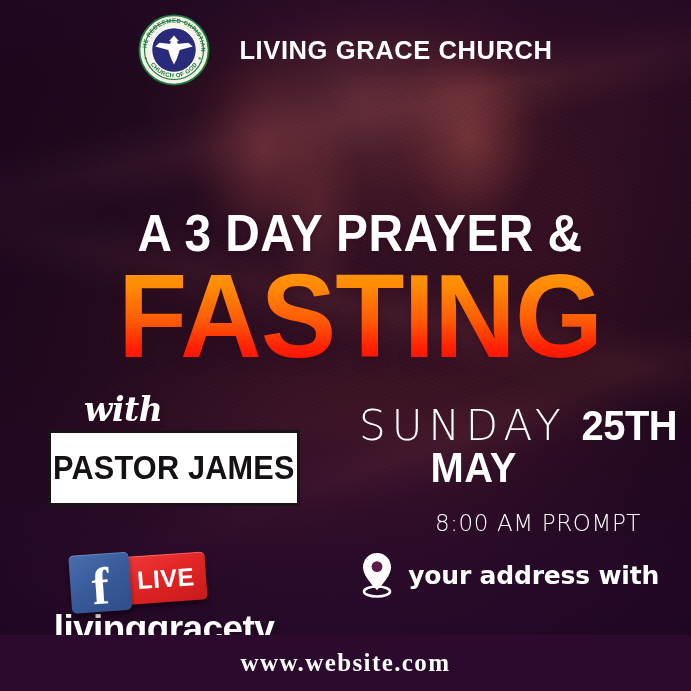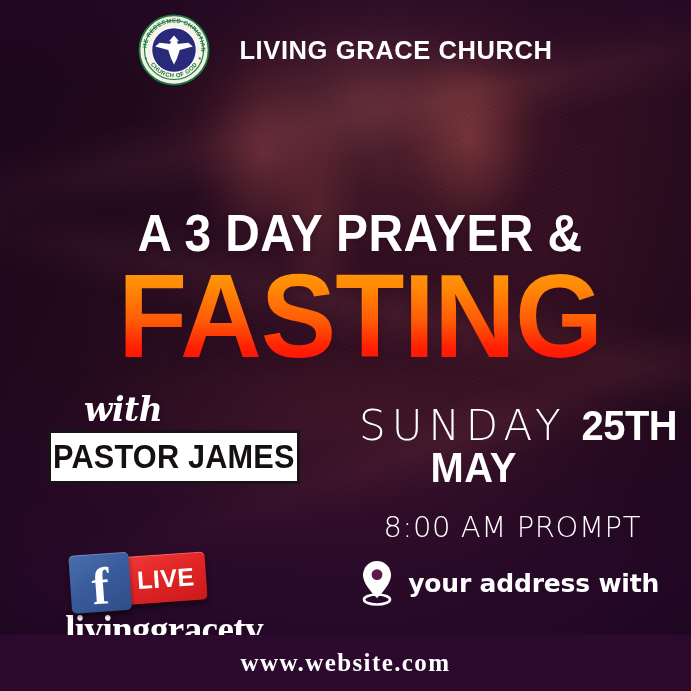--- a/index.html
+++ b/index.html
@@ -114,21 +114,21 @@
     font-size:33px;
     line-height:34px;
     margin-left:36px;
     letter-spacing:-0.5px;
     text-shadow:0 2px 5px rgba(40,5,30,0.5);
   }
   .speaker-box {
     margin-top:3px;
     background:#ffffff;
     border:3px solid #1b1118;
-    height:54px;
+    height:76px;
     display:flex; align-items:center; justify-content:center;
   }
   .speaker-name {
     color:#141014;
     font-family:"Liberation Sans Narrow","Liberation Sans", sans-serif;
     font-weight:bold;
     font-size:33px;
     letter-spacing:0.2px;
     transform:scaleX(0.93);
     white-space:nowrap;
@@ -161,21 +161,21 @@
     font-size:42px;
     line-height:44px;
     letter-spacing:0.5px;
     transform:scaleX(0.95);
     text-align:right;
     margin-right:138px;
     margin-top:-2px;
   }
   .timetext {
     color:#fff;
-    font-size:29px;
+    font-size:23px;
     font-weight:300;
     letter-spacing:0.6px;
     font-family:"DejaVu Sans", sans-serif;
     margin-top:20px;
     margin-right:18px;
   }
   .addr-row {
     display:flex; align-items:center; justify-content:flex-end; gap:14px;
     margin-top:16px;
   }
@@ -215,21 +215,21 @@
   }
   .live-txt {
     color:#fff; font-weight:bold; font-size:25px; letter-spacing:0.5px;
     font-family:"Liberation Sans", sans-serif;
   }
   .handle {
     color:#fff;
     font-size:37px;
     font-weight:bold;
     letter-spacing:-0.6px;
-    font-family:Liberation Serif, serif;
+    font-family:Liberation Sans, sans-serif;
     margin-top:2px;
     text-align:center;
     text-shadow:0 2px 5px rgba(35,5,28,0.45);
   }
 
   
   .footer {
     position:absolute; left:0; right:0; bottom:0; height:56px;
     background:#2b0a2e;
     display:flex; align-items:center; justify-content:center;

